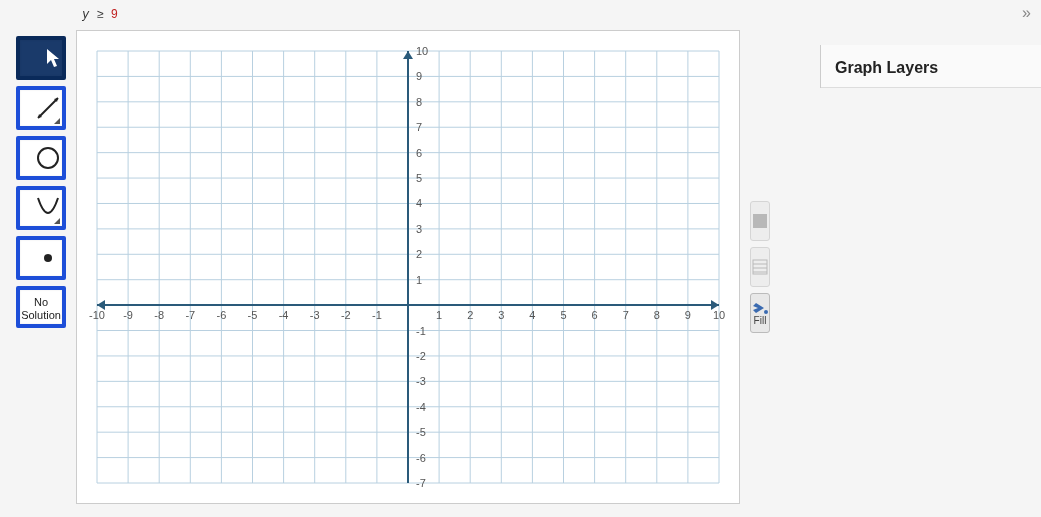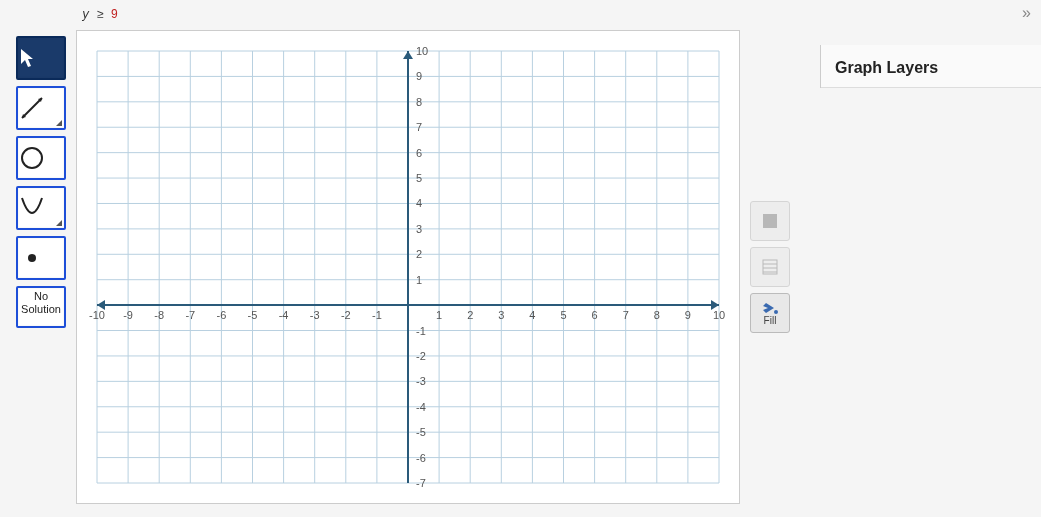--- a/index.html
+++ b/index.html
@@ -28,25 +28,25 @@
       width: 62px;
       display: flex;
       flex-direction: column;
       gap: 6px;
       padding: 6px;
     }
     .tool-btn {
       width: 50px;
       height: 44px;
       background: #fff;
-      border: 2px solid #1d4ed8;
+      border: 4px solid #1d4ed8;
       border-radius: 2px;
       display: flex;
       align-items: center;
-      justify-content: flex-start;
+      justify-content: flex-end;
       cursor: pointer;
       position: relative;
       box-shadow: inset 0 0 2px rgba(0,0,0,0.1);
     }
     .tool-btn.active {
       background: #1a3a6a;
       border-color: #0a2a5a;
     }
     .tool-btn.no-solution {
       height: 42px;
@@ -85,21 +85,21 @@
     }
     .side-tools {
       margin-left: 10px;
       display: flex;
       flex-direction: column;
       justify-content: center;
       gap: 6px;
       align-items: center;
     }
     .side-btn {
-      width: 40px;
+      width: 20px;
       height: 40px;
       background: #e8e8e8;
       border: 1px solid #bbb;
       border-radius: 3px;
       display: flex;
       flex-direction: column;
       align-items: center;
       justify-content: center;
       font-size: 10px;
       color: #444;

